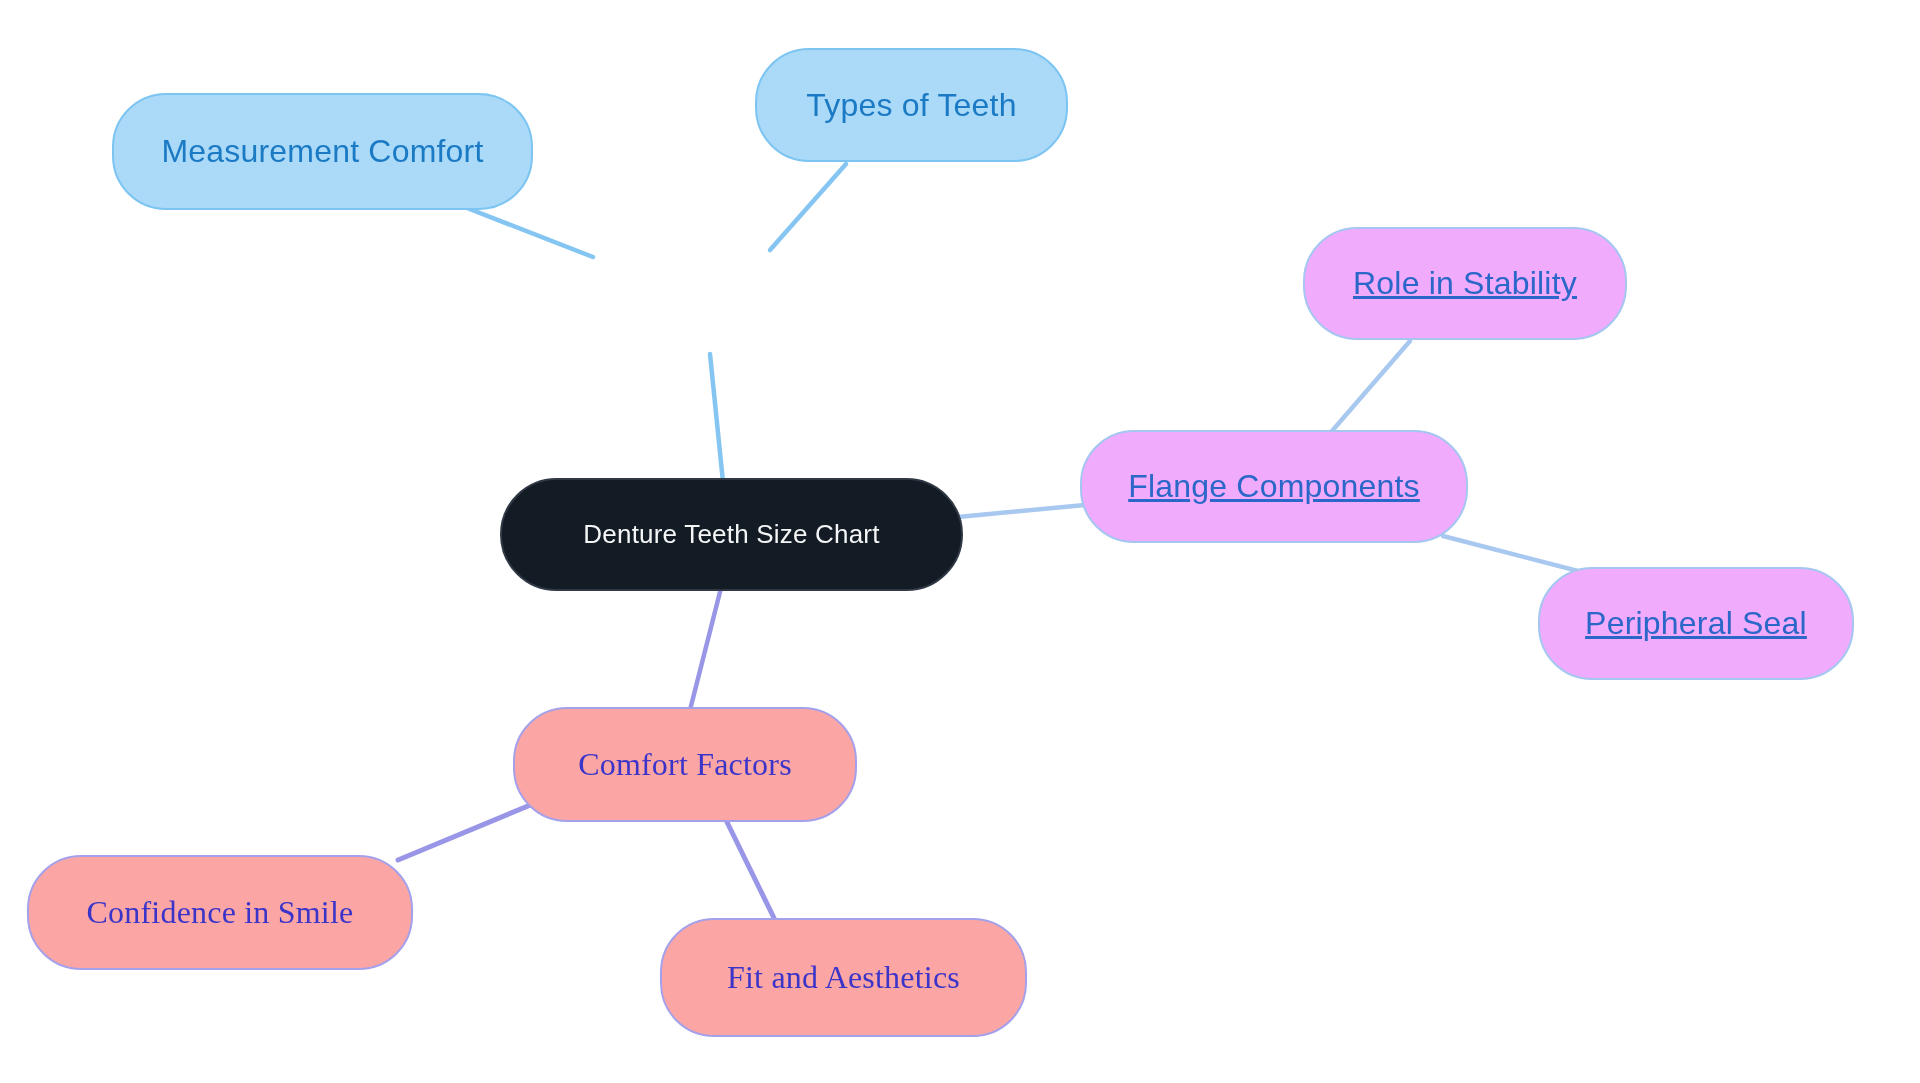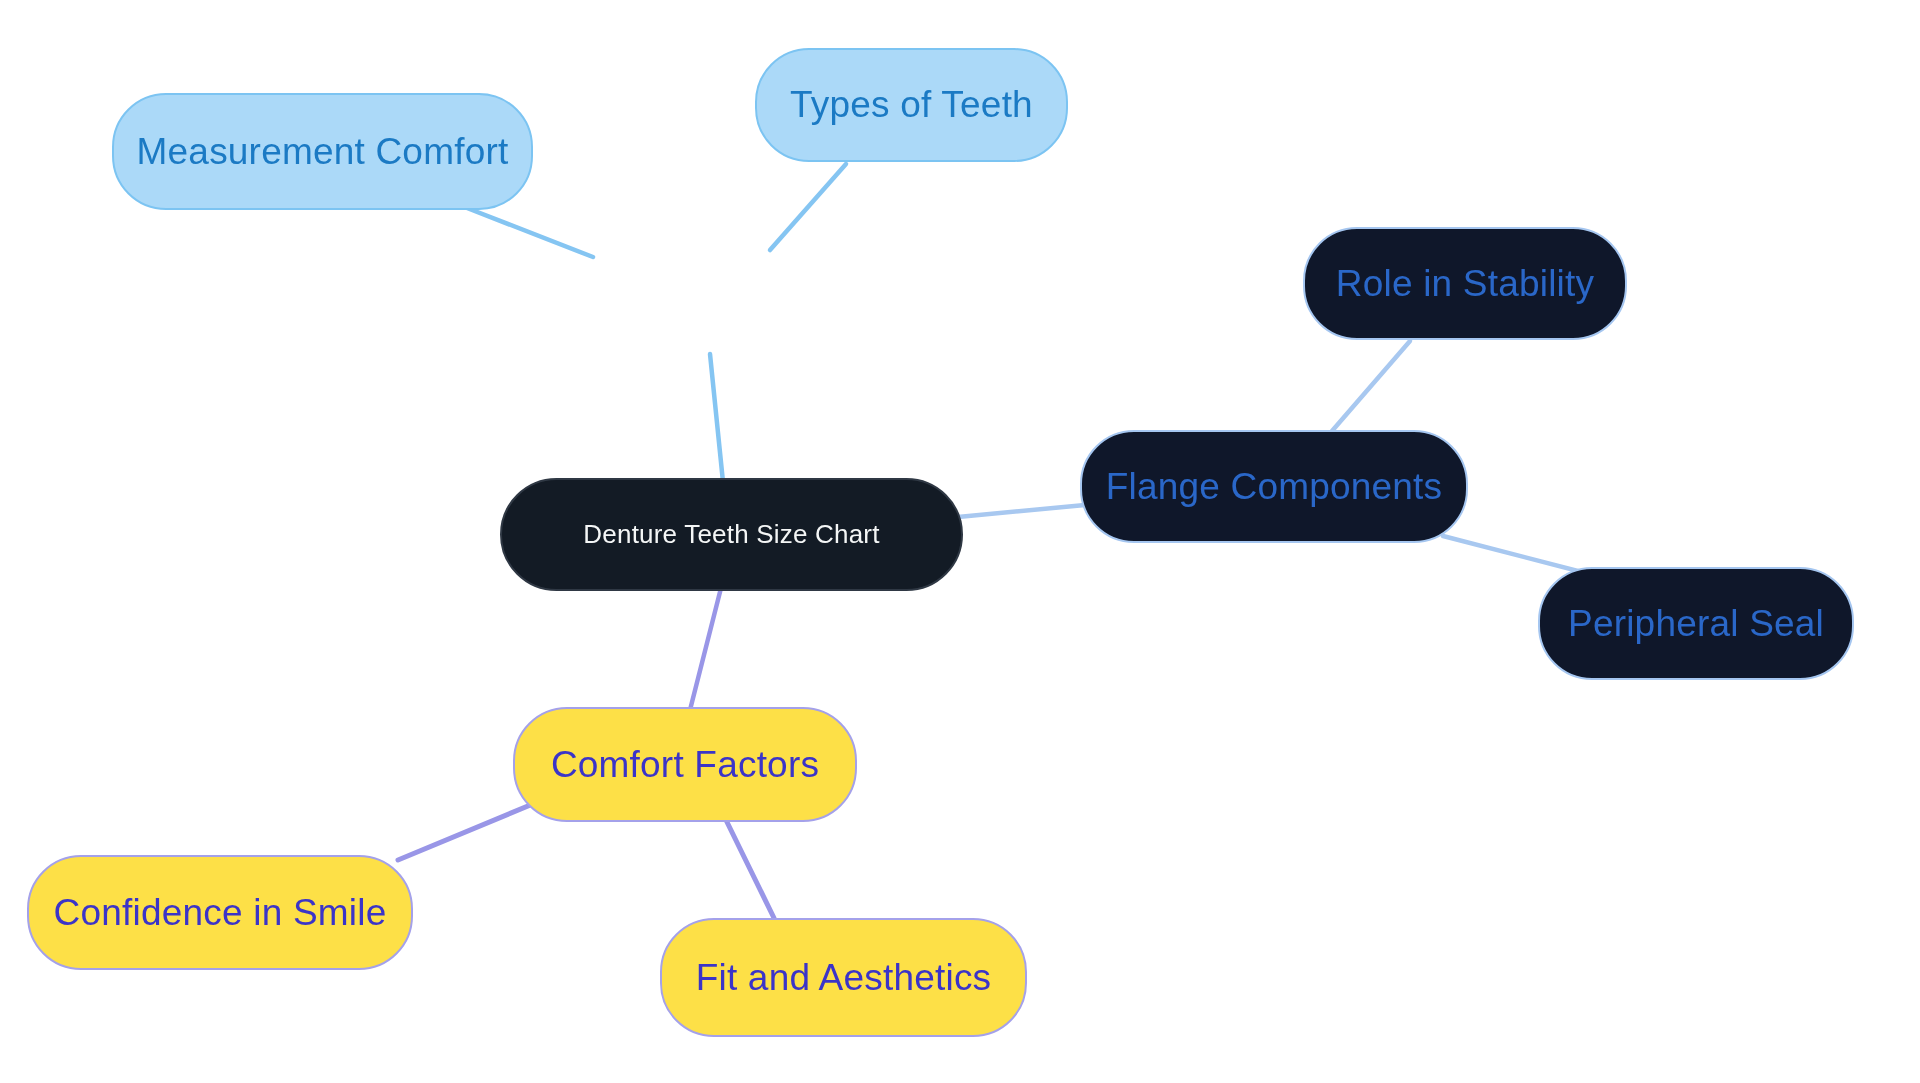--- a/index.html
+++ b/index.html
@@ -24,30 +24,30 @@
   }
   .node {
     position: absolute;
     z-index: 2;
     display: flex;
     align-items: center;
     justify-content: center;
     box-sizing: border-box;
     border-radius: 54px;
     border: 2.5px solid transparent;
-    font-size: 37px;
+    font-size: 32px;
     letter-spacing: 0.2px;
     white-space: nowrap;
     cursor: pointer;
     user-select: none;
   }
   
   .family-sky  { background: #abd9f8; border-color: #7cc4f2; color: #1b7ac4; }
-  .family-pale { background: #0f172a; border-color: #a5c6f0; color: #2a67c8; }
-  .family-lav  { background: #fde047; border-color: #a4a1ea; color: #3b34c8; }
+  .family-pale { background: #f0abfc; border-color: #a5c6f0; color: #2a67c8; text-decoration: underline; }
+  .family-lav  { background: #fca5a5; border-color: #a4a1ea; color: #3b34c8; font-family: Liberation Serif, serif; }
   .n-root {
     left: 500px; top: 478px; width: 463px; height: 113px;
     background: #131b25; border-color: #2f3844; color: #f4f6f6;
     border-radius: 57px; font-size: 26px;
   }
   .n-teeth      { left: 578px;  top: 244px; width: 267px; height: 114px; }
   .n-measure    { left: 112px;  top: 93px;  width: 421px; height: 117px; }
   .n-types      { left: 755px;  top: 48px;  width: 313px; height: 114px; }
   .n-role       { left: 1303px; top: 227px; width: 324px; height: 113px; }
   .n-flange     { left: 1080px; top: 430px; width: 388px; height: 113px; align-items: center; }

